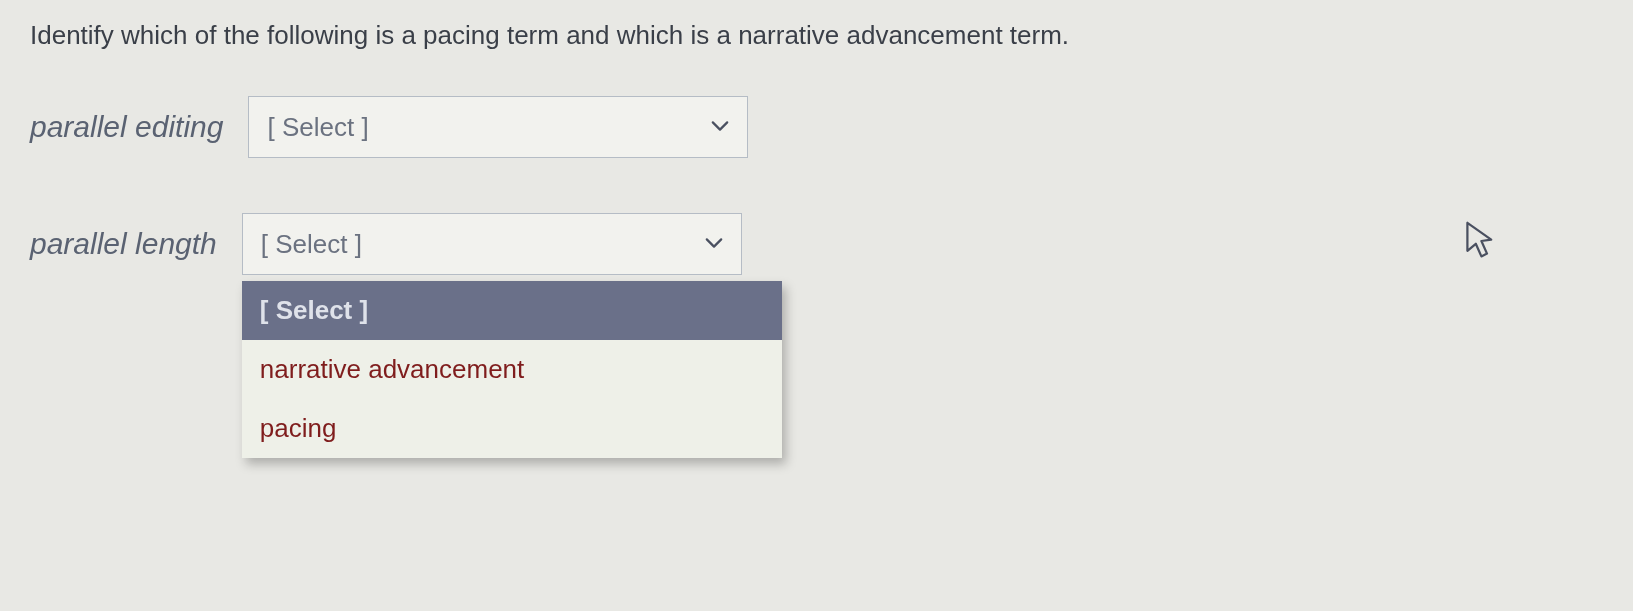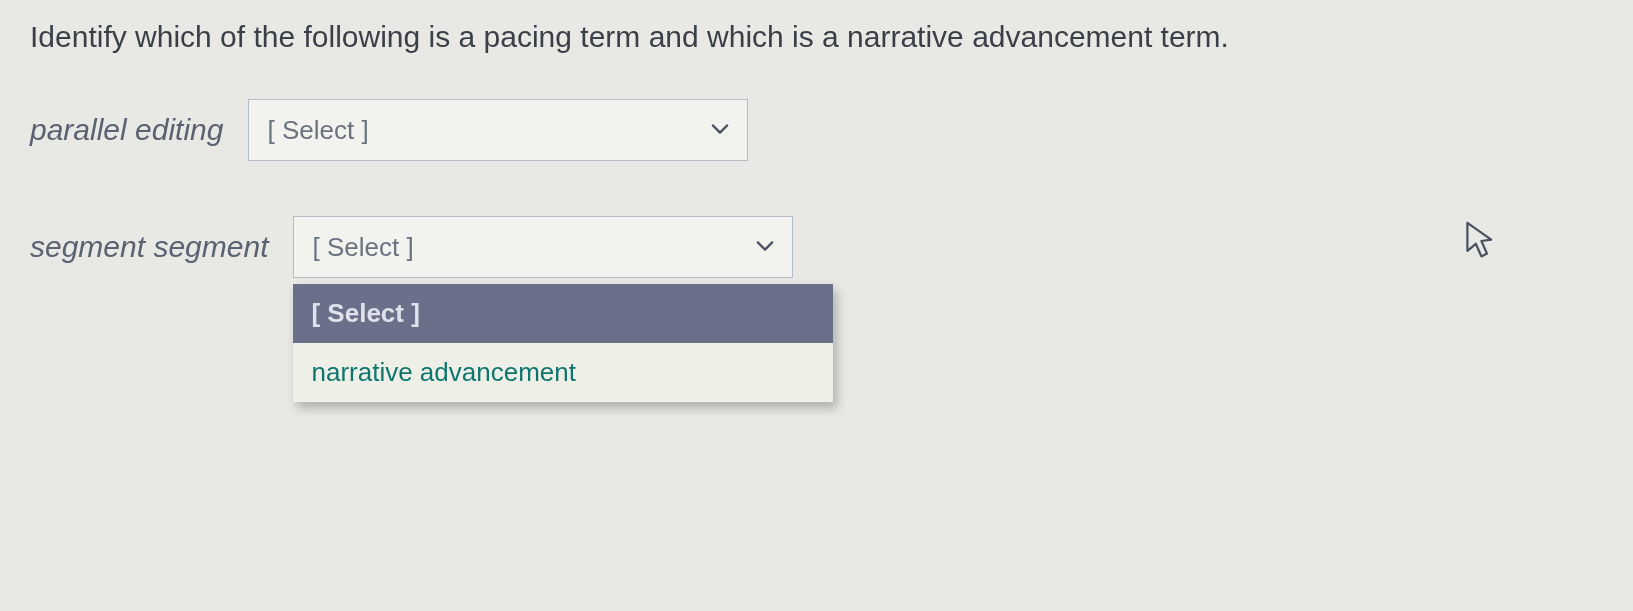--- a/index.html
+++ b/index.html
@@ -10,21 +10,21 @@
     body {
       font-family: Arial, Helvetica, sans-serif;
       background: #e8e8e4;
       padding: 20px 30px;
       width: 1633px;
       height: 611px;
       position: relative;
       color: #444a55;
     }
     .question-text {
-      font-size: 30px;
+      font-size: 26px;
       color: #3a3f48;
       margin-bottom: 45px;
       font-weight: 400;
     }
     .item-row {
       display: flex;
       align-items: center;
       margin-bottom: 55px;
       position: relative;
     }
@@ -66,21 +66,21 @@
       top: 68px;
       left: 0;
       width: 540px;
       background: #eef0e8;
       box-shadow: 4px 6px 10px rgba(0,0,0,0.25);
       z-index: 10;
     }
     .dropdown-option {
       padding: 14px 18px;
       font-size: 26px;
-      color: #0f766e;
+      color: #7f1d1d;
       cursor: pointer;
     }
     .dropdown-option.highlighted {
       background: #6a7089;
       color: #dfe2ea;
       font-weight: 600;
     }
     .cursor-icon {
       position: absolute;
       right: 135px;
@@ -104,33 +104,34 @@
     <span class="select-placeholder">[ Select ]</span>
     <span class="chevron-down">
       <svg viewBox="0 0 20 12">
           <path d="M2 2 L10 10 L18 2" stroke="#4a5060" stroke-width="2.5" fill="none" stroke-linecap="round" stroke-linejoin="round"></path>
         </svg>
     </span>
   </div>
 </div>
 
 <div class="item-row">
-  <div class="item-label">segment segment</div>
+  <div class="item-label">parallel length</div>
   <div class="dropdown-wrapper">
     <div class="select-box">
       <span class="select-placeholder">[ Select ]</span>
       <span class="chevron-down">
         <svg viewBox="0 0 20 12">
             <path d="M2 2 L10 10 L18 2" stroke="#4a5060" stroke-width="2.5" fill="none" stroke-linecap="round" stroke-linejoin="round"></path>
           </svg>
       </span>
     </div>
     <div class="dropdown-menu">
       <div class="dropdown-option highlighted">[ Select ]</div>
       <div class="dropdown-option">narrative advancement</div>
+      <div class="dropdown-option">pacing</div>
     </div>
   </div>
 </div>
 
 <div class="cursor-icon">
   <svg viewBox="0 0 24 30">
     <path d="M3 2 L3 22 L9 17 L13 26 L17 24 L13 15 L20 14 Z" fill="#e8e8e4" stroke="#4a5060" stroke-width="1.6" stroke-linejoin="round"></path>
   </svg>
 </div>
 

